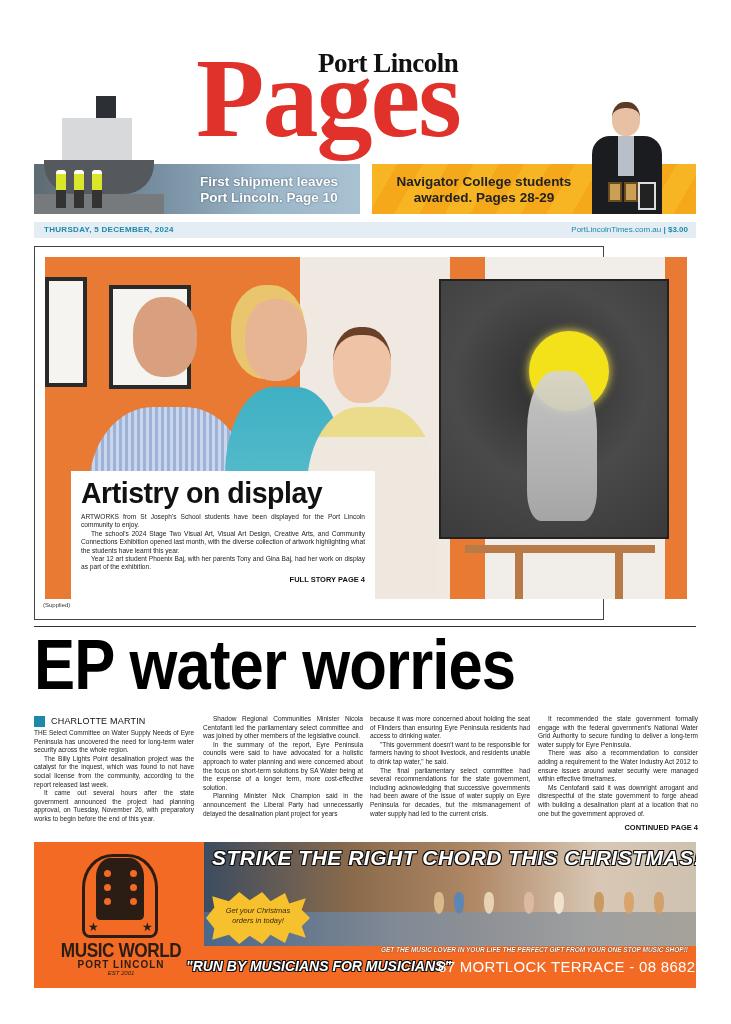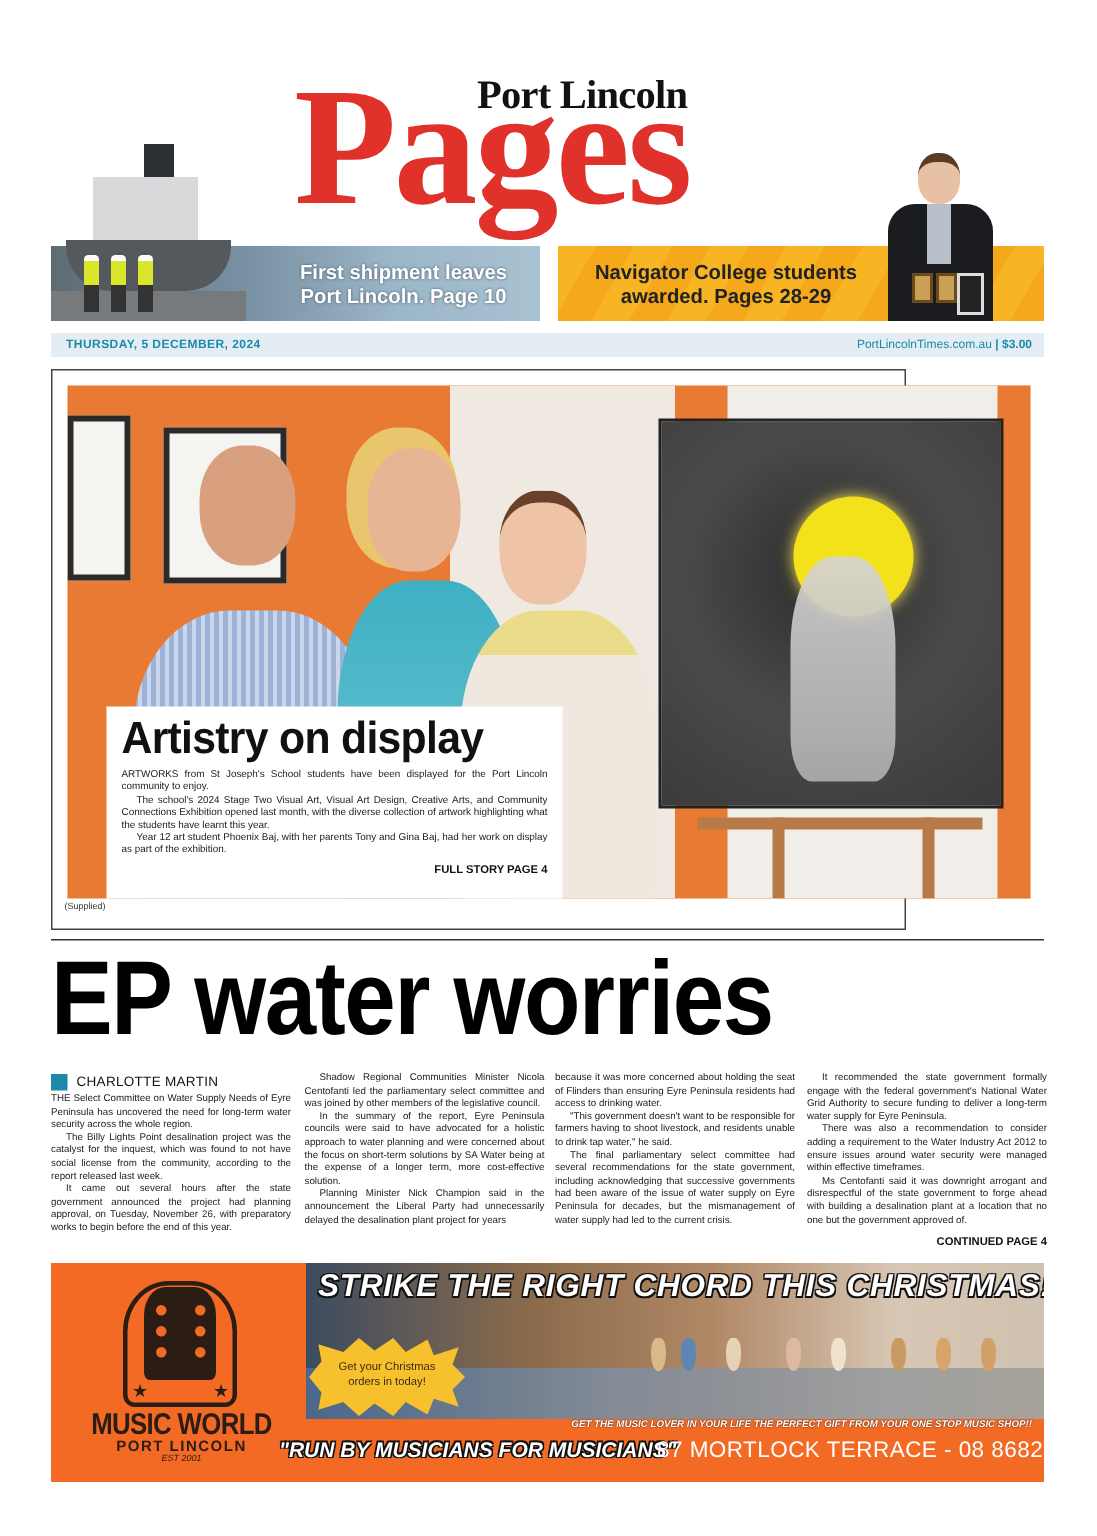--- a/index.html
+++ b/index.html
@@ -90,21 +90,21 @@
   .peg { position: absolute; width: 7px; height: 7px; border-radius: 50%; background: #f26a24; }
   .star { position: absolute; top: 72px; font-size: 12px; color: #2b1d14; }
   .ad-logo-main { position: absolute; left: 0; top: 92px; width: 150px; text-align: center; font-weight: bold; font-size: 20px; line-height: 20px; color: #2b1d14; letter-spacing: -0.5px; transform: scaleX(0.86); }
   .ad-logo-sub { position: absolute; left: 0; top: 111px; width: 150px; text-align: center; font-weight: bold; font-size: 10px; color: #2b1d14; letter-spacing: 1px; }
   .ad-logo-est { position: absolute; left: 0; top: 122px; width: 150px; text-align: center; font-size: 6px; font-style: italic; color: #2b1d14; }
   .ad-photo { position: absolute; left: 170px; top: 0; width: 492px; height: 104px; background: linear-gradient(90deg,#3c4c60 0%,#8a6a4b 30%,#b08866 55%,#d8c7b4 80%,#cfc1b0 100%); }
   .ad-photo-floor { position: absolute; left: 170px; top: 70px; width: 492px; height: 34px; background: linear-gradient(90deg,#4e6e94,#7c8fa6 40%,#9c9a94); opacity: 0.8; }
   .gtr { position: absolute; top: 50px; width: 10px; height: 22px; border-radius: 40% 40% 50% 50%; }
   .ad-headline { position: absolute; left: 178px; top: 4px; width: 480px; text-align: center; font-weight: bold; font-style: italic; font-size: 21px; color: #fff; letter-spacing: 0.5px; text-shadow: 1px 1px 0 #111, -1px -1px 0 #111, 1px -1px 0 #111, -1px 1px 0 #111; white-space: nowrap; }
   .ad-burst { position: absolute; left: 172px; top: 50px; width: 104px; height: 52px; background: #f6c12c; clip-path: polygon(0% 50%,8% 30%,6% 8%,22% 18%,32% 0%,42% 16%,54% 0%,62% 18%,76% 2%,80% 22%,96% 12%,92% 34%,100% 50%,92% 66%,96% 88%,80% 78%,76% 98%,62% 82%,54% 100%,42% 84%,32% 100%,22% 82%,6% 92%,8% 70%); }
-  .ad-burst-text { position: absolute; left: 182px; top: 64px; width: 84px; text-align: center; font-size: 7.5px; line-height: 10px; color: #3a2a10; }
+  .ad-burst-text { position: absolute; left: 182px; top: 64px; width: 84px; text-align: center; font-size: 7.5px; line-height: 10px; font-style: italic; color: #3a2a10; }
   .ad-tagline { position: absolute; right: 8px; top: 104px; font-size: 6.5px; font-weight: bold; font-style: italic; color: #fff; text-shadow: 0 0 1px #000; white-space: nowrap; }
   .ad-slogan { position: absolute; left: 152px; top: 116px; font-weight: bold; font-style: italic; font-size: 14px; color: #fff; text-shadow: 1px 1px 0 #111, -1px -1px 0 #111, 1px -1px 0 #111, -1px 1px 0 #111; white-space: nowrap; }
   .ad-address { position: absolute; left: 404px; top: 116px; font-size: 15px; color: #fff; white-space: nowrap; letter-spacing: 0.3px; }
 </style>
 </head>
 <body>
 
 <div class="masthead">
   <div class="mast-times">Pages</div>
   <div class="mast-port">Port Lincoln</div>

